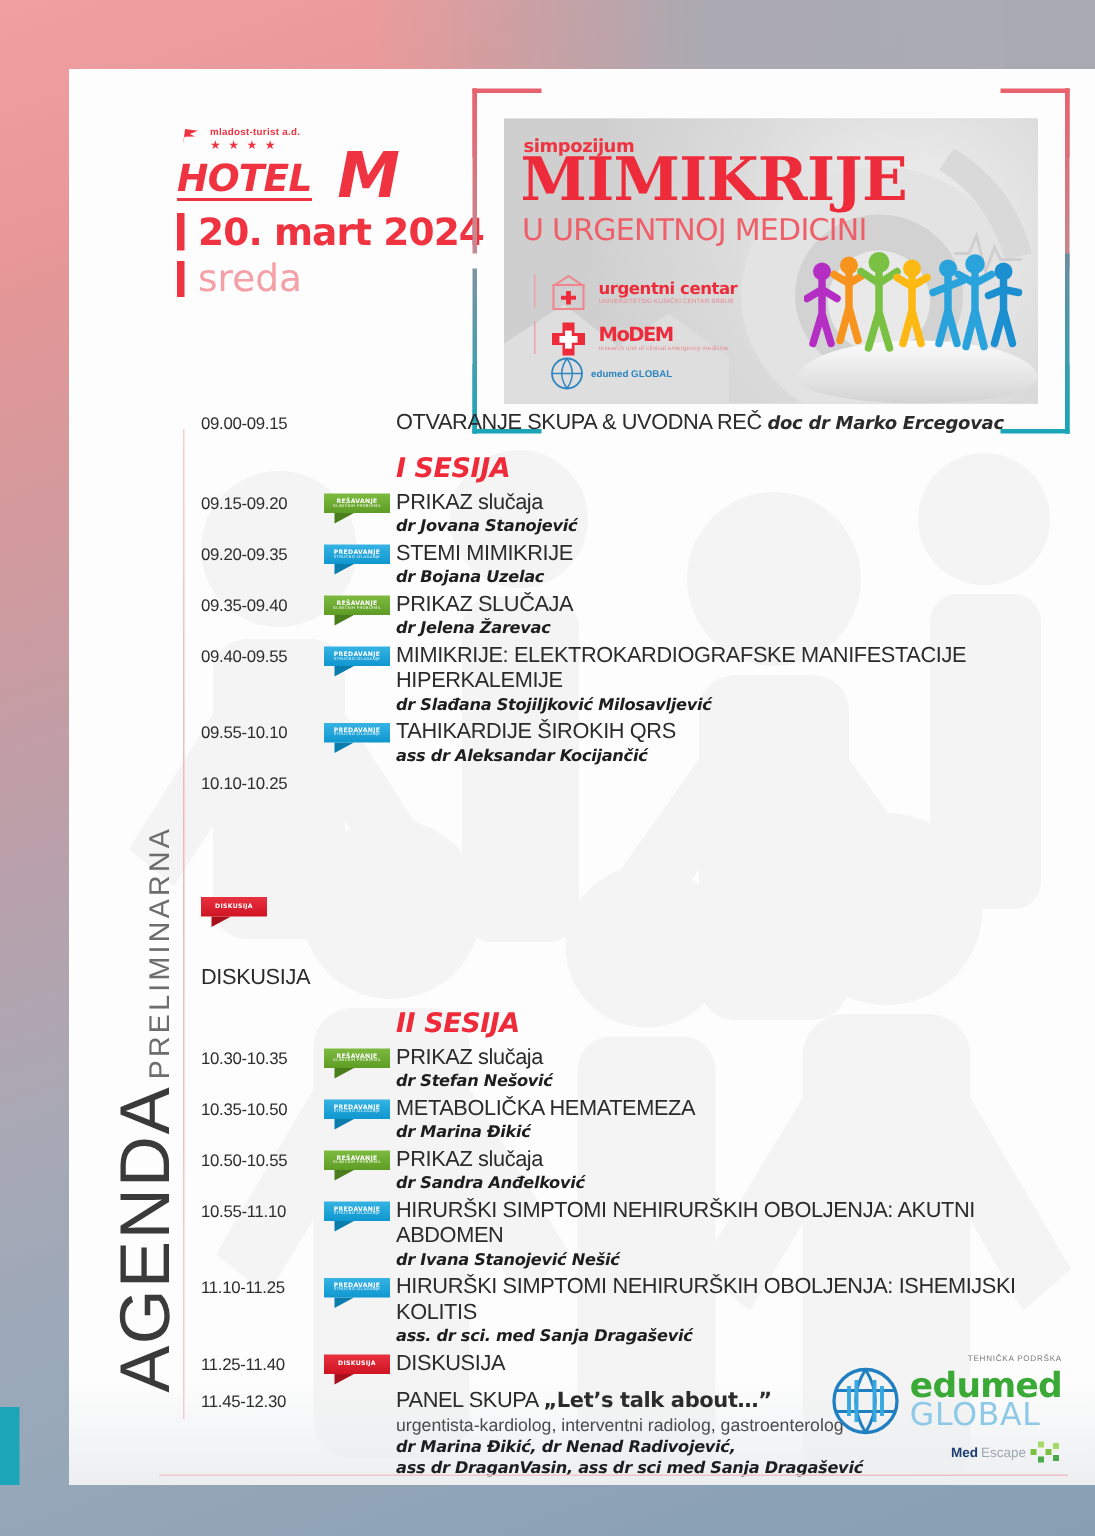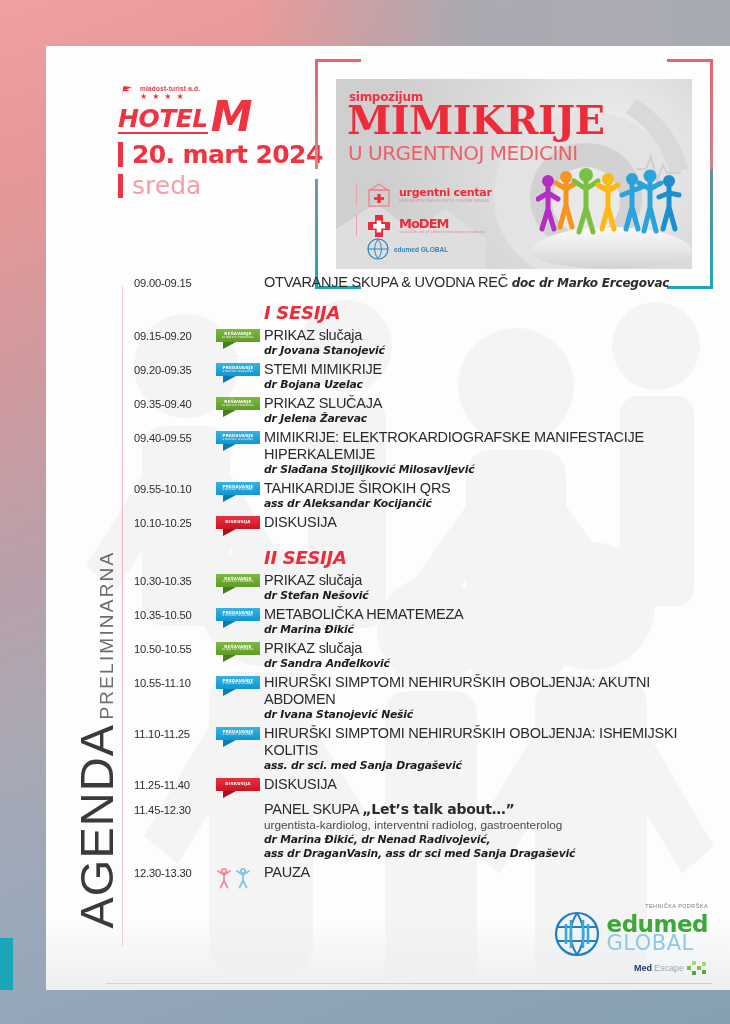--- a/index.html
+++ b/index.html
@@ -46,21 +46,21 @@
     position:absolute; left:0; right:0; bottom:0; height:70px;
     background: linear-gradient(180deg, rgba(253,253,253,0) 0%, #eceef0 100%);
   }
 
   
   .hotel-logo { position: absolute; left: 72px; top: 38px; width: 180px; }
   .ml-brand { font-size: 6.5px; color:#ef3340; letter-spacing:.2px; font-weight:700;
               position:relative; left:22px; top:1px; }
   .ml-flag { position:absolute; left:2px; top:1px; }
   .ml-stars { color:#ef3340; font-size:8px; letter-spacing:5px; position:relative; left:22px; top:1px;}
-  .ml-row { display:flex; align-items:flex-end; gap:3px; }
+  .ml-row { display:flex; align-items:flex-end; gap:17px; }
   .ml-hotel { font-family:"DejaVu Sans", sans-serif; font-weight:bold; font-style:italic;
               font-size:25px; color:#ef3340; letter-spacing:-.5px;
               border-bottom:2px solid #ef3340; line-height:1; padding-bottom:1px;}
   .ml-m { font-family:"DejaVu Sans", sans-serif; font-weight:bold; font-style:italic;
           font-size:42px; color:#ef3340; line-height:.82; letter-spacing:-2px;}
 
   .date-block { position:absolute; left:72px; top:96px; }
   .date-line { display:flex; align-items:center; }
   .date-bar { width:5px; height:25px; background:#ef3340; margin-right:9px; }
   .date-bar.sm { height:24px; }
@@ -441,21 +441,21 @@
                 <span class="l2">STRUČNO IZLAGANJE</span>
               </div>
               <div class="tail"></div>
             </div>
           </div>
           <div class="content">
             <div class="ttl">TAHIKARDIJE ŠIROKIH QRS</div>
             <div class="spk">ass dr Aleksandar Kocijančić</div>
           </div>
         </div>
-        <div class="row" style="margin-bottom:3px;">
+        <div class="row" style="margin-bottom:3px;flex-direction:column;">
           <div class="time">10.10-10.25</div>
           <div class="badgecell">
             <div class="ribbon r">
               <div class="flag">
                 <span>DISKUSIJA</span>
               </div>
               <div class="tail"></div>
             </div>
           </div>
           <div class="content">

